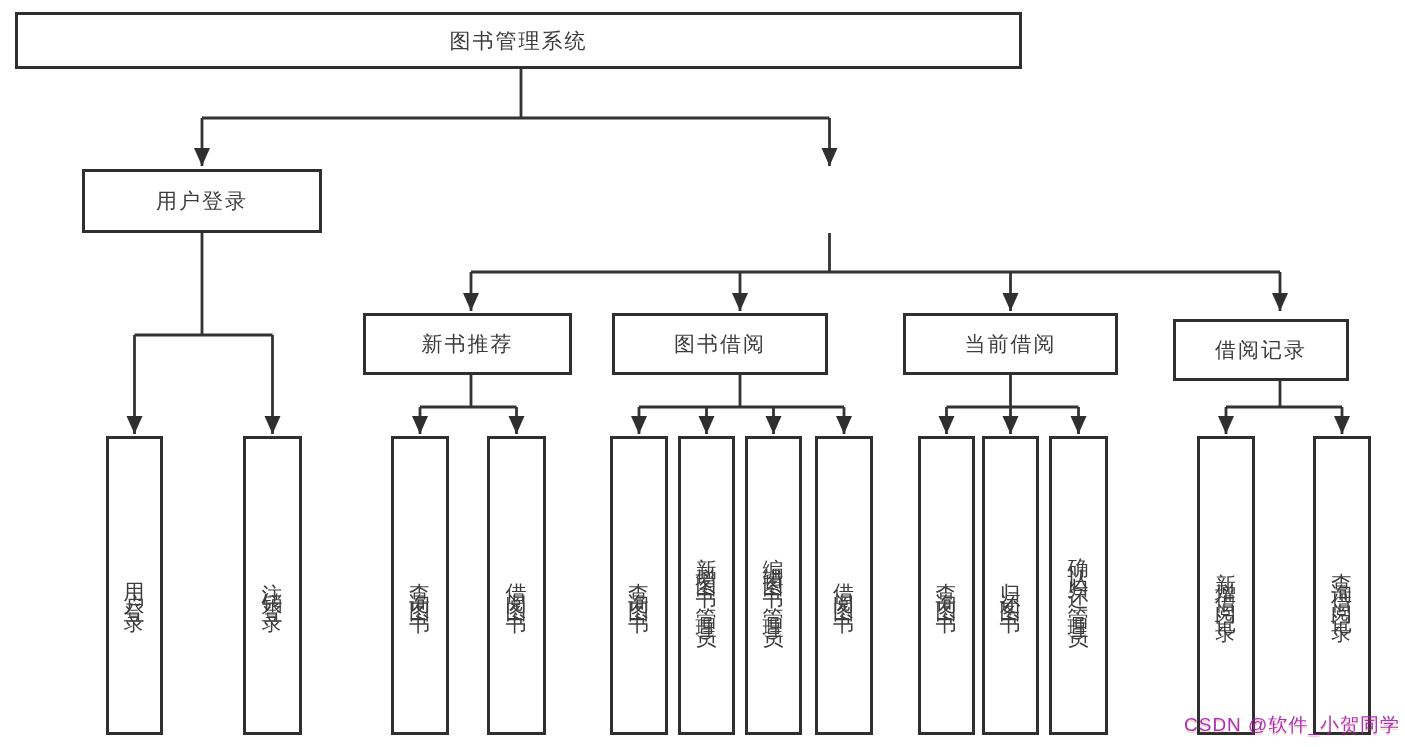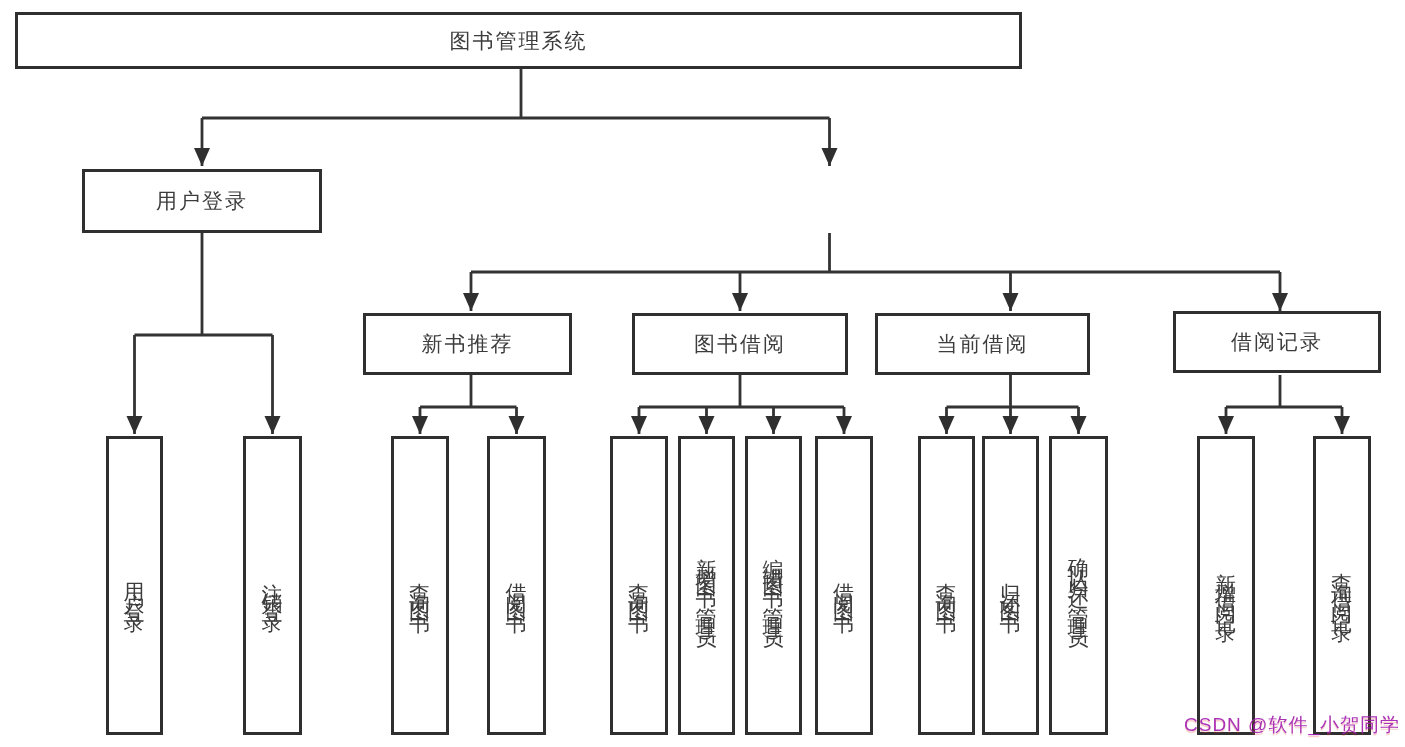--- a/index.html
+++ b/index.html
@@ -96,27 +96,27 @@
     <span>图书管理系统</span>
   </div>
 
   <div class="node hbox" style="left:82px;top:169px;width:240px;height:64px">
     <span>用户登录</span>
   </div>
 
   <div class="node hbox" style="left:363px;top:313px;width:209px;height:62px">
     <span>新书推荐</span>
   </div>
-  <div class="node hbox" style="left:632px;top:313px;width:216px;height:62px">
+  <div class="node hbox" style="left:612px;top:313px;width:216px;height:62px">
     <span>图书借阅</span>
   </div>
-  <div class="node hbox" style="left:875px;top:313px;width:215px;height:62px">
+  <div class="node hbox" style="left:903px;top:313px;width:215px;height:62px">
     <span>当前借阅</span>
   </div>
-  <div class="node hbox" style="left:1173px;top:311px;width:208px;height:62px">
+  <div class="node hbox" style="left:1173px;top:319px;width:176px;height:62px">
     <span>借阅记录</span>
   </div>
 
   <div class="node vbox" style="left:106px;width:57px">
     <span>用户登录</span>
   </div>
   <div class="node vbox" style="left:243px;width:59px">
     <span>注销登录</span>
   </div>
 

